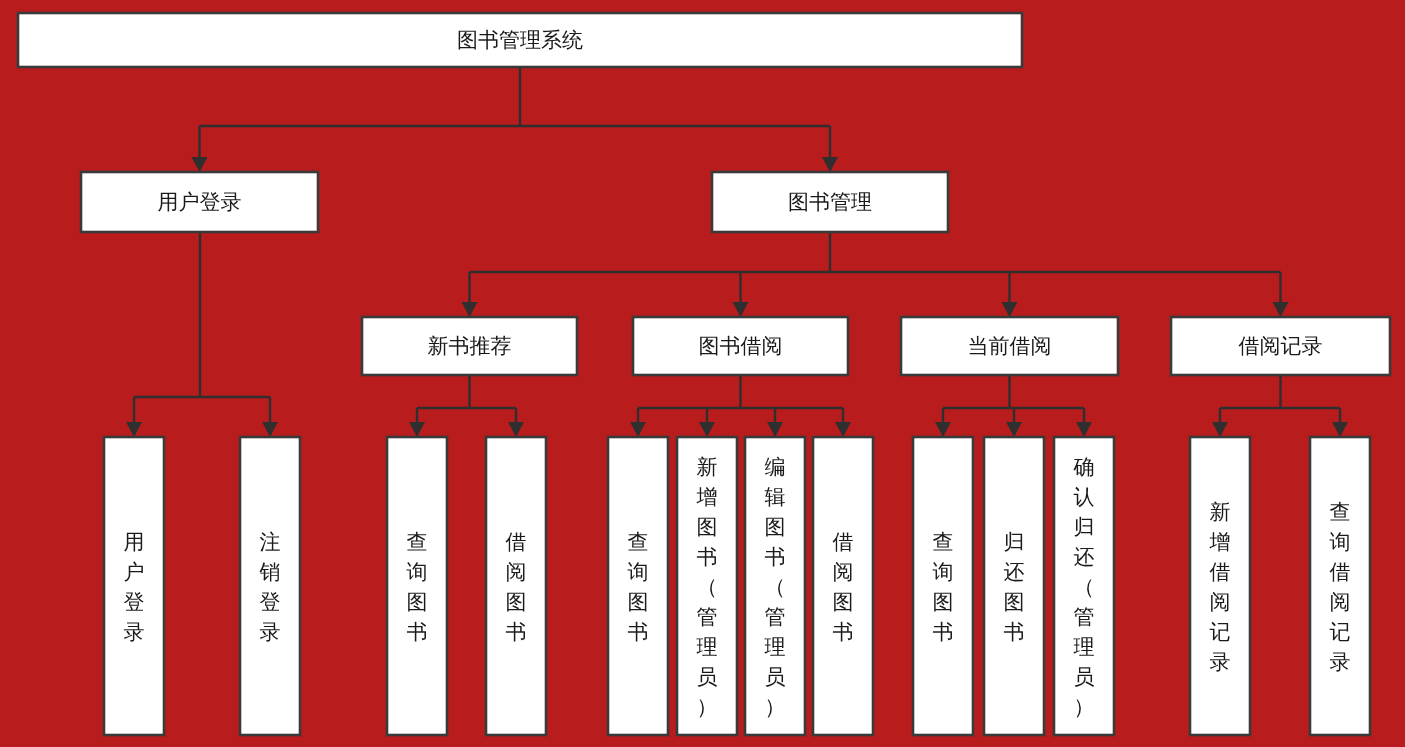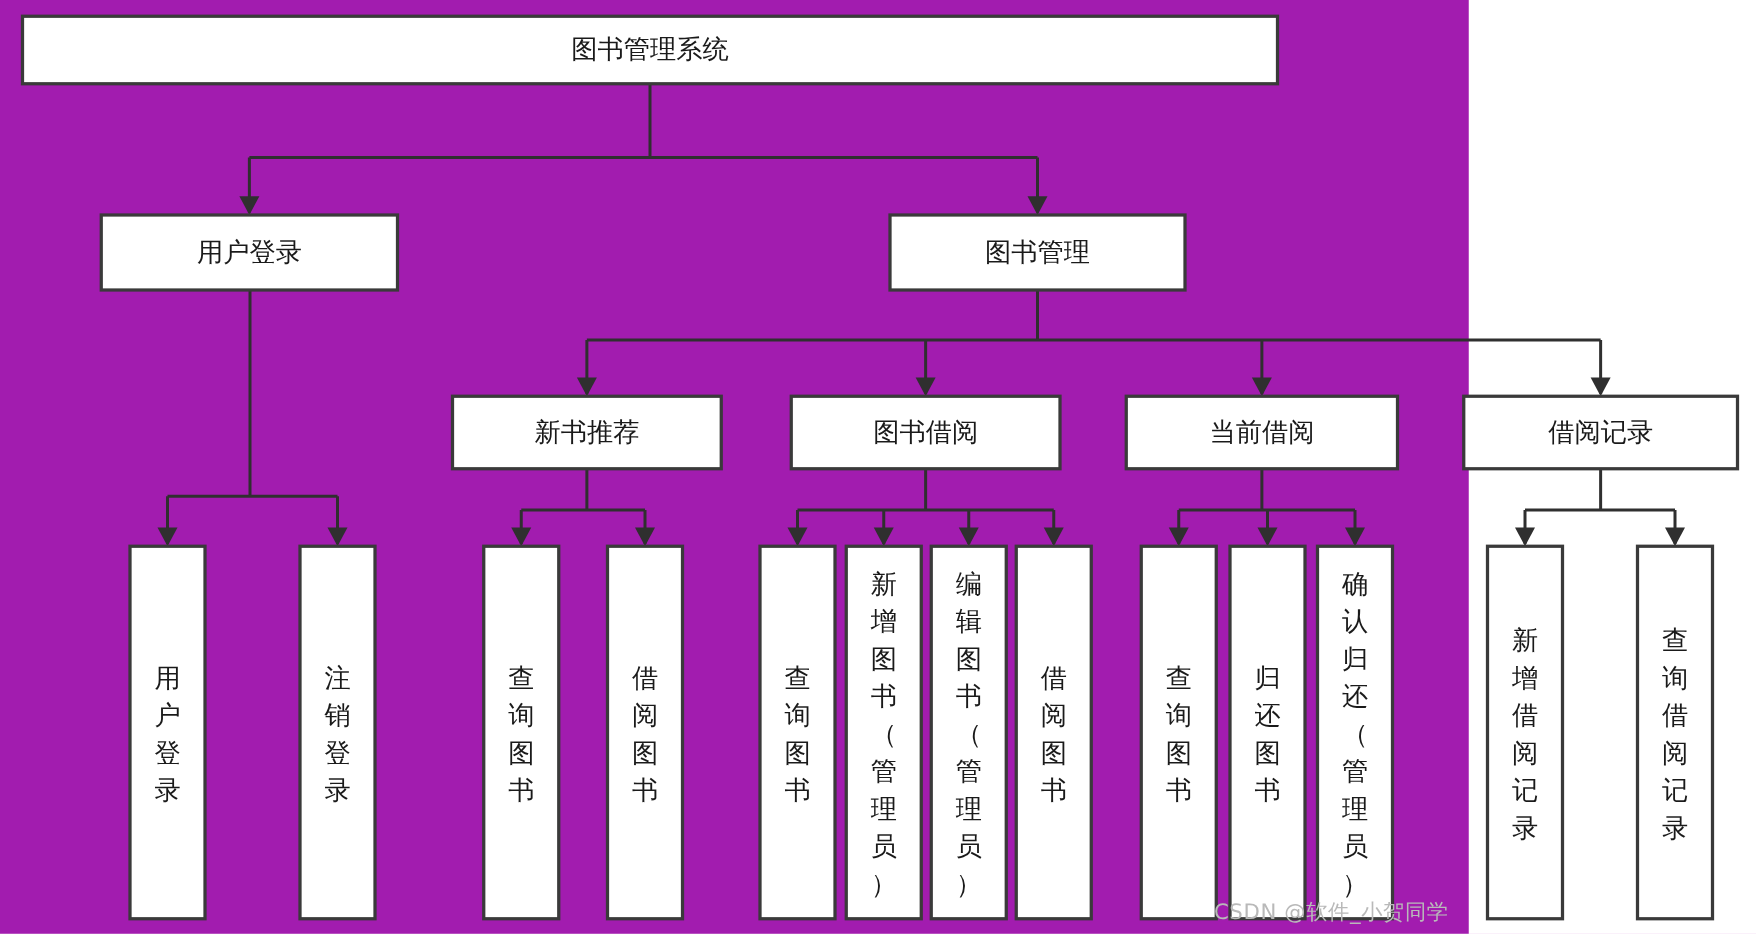--- a/index.html
+++ b/index.html
@@ -10,23 +10,23 @@
   }
   body {
     width: 1405px;
     height: 747px;
     font-family: "DejaVu Sans", "Liberation Sans", sans-serif;
     overflow: hidden;
     position: relative;
   }
   #diagram-root {
     position: relative;
-    width: 1175px;
+    width: 1405px;
     height: 747px;
-    background: #a21caf;
+    background: #b91c1c;
   }
   svg#tree-svg {
     position: absolute;
     left: 0;
     top: 0;
     width: 1405px;
     height: 747px;
     display: block;
   }
   .node-box {
@@ -205,14 +205,13 @@
         <g>
           <rect x="1190" y="437" width="60" height="298" class="node-box"></rect>
           <text x="1220" class="node-label-v"><tspan x="1220" y="519.4">新</tspan><tspan x="1220" y="549.4">增</tspan><tspan x="1220" y="579.4">借</tspan><tspan x="1220" y="609.4">阅</tspan><tspan x="1220" y="639.4">记</tspan><tspan x="1220" y="669.4">录</tspan></text>
         </g>
         <g>
           <rect x="1310" y="437" width="60" height="298" class="node-box"></rect>
           <text x="1340" class="node-label-v"><tspan x="1340" y="519.4">查</tspan><tspan x="1340" y="549.4">询</tspan><tspan x="1340" y="579.4">借</tspan><tspan x="1340" y="609.4">阅</tspan><tspan x="1340" y="639.4">记</tspan><tspan x="1340" y="669.4">录</tspan></text>
         </g>
       </g>
   </svg>
-  <div class="watermark">CSDN @软件_小贺同学</div>
 </div>
 
 </body></html>

